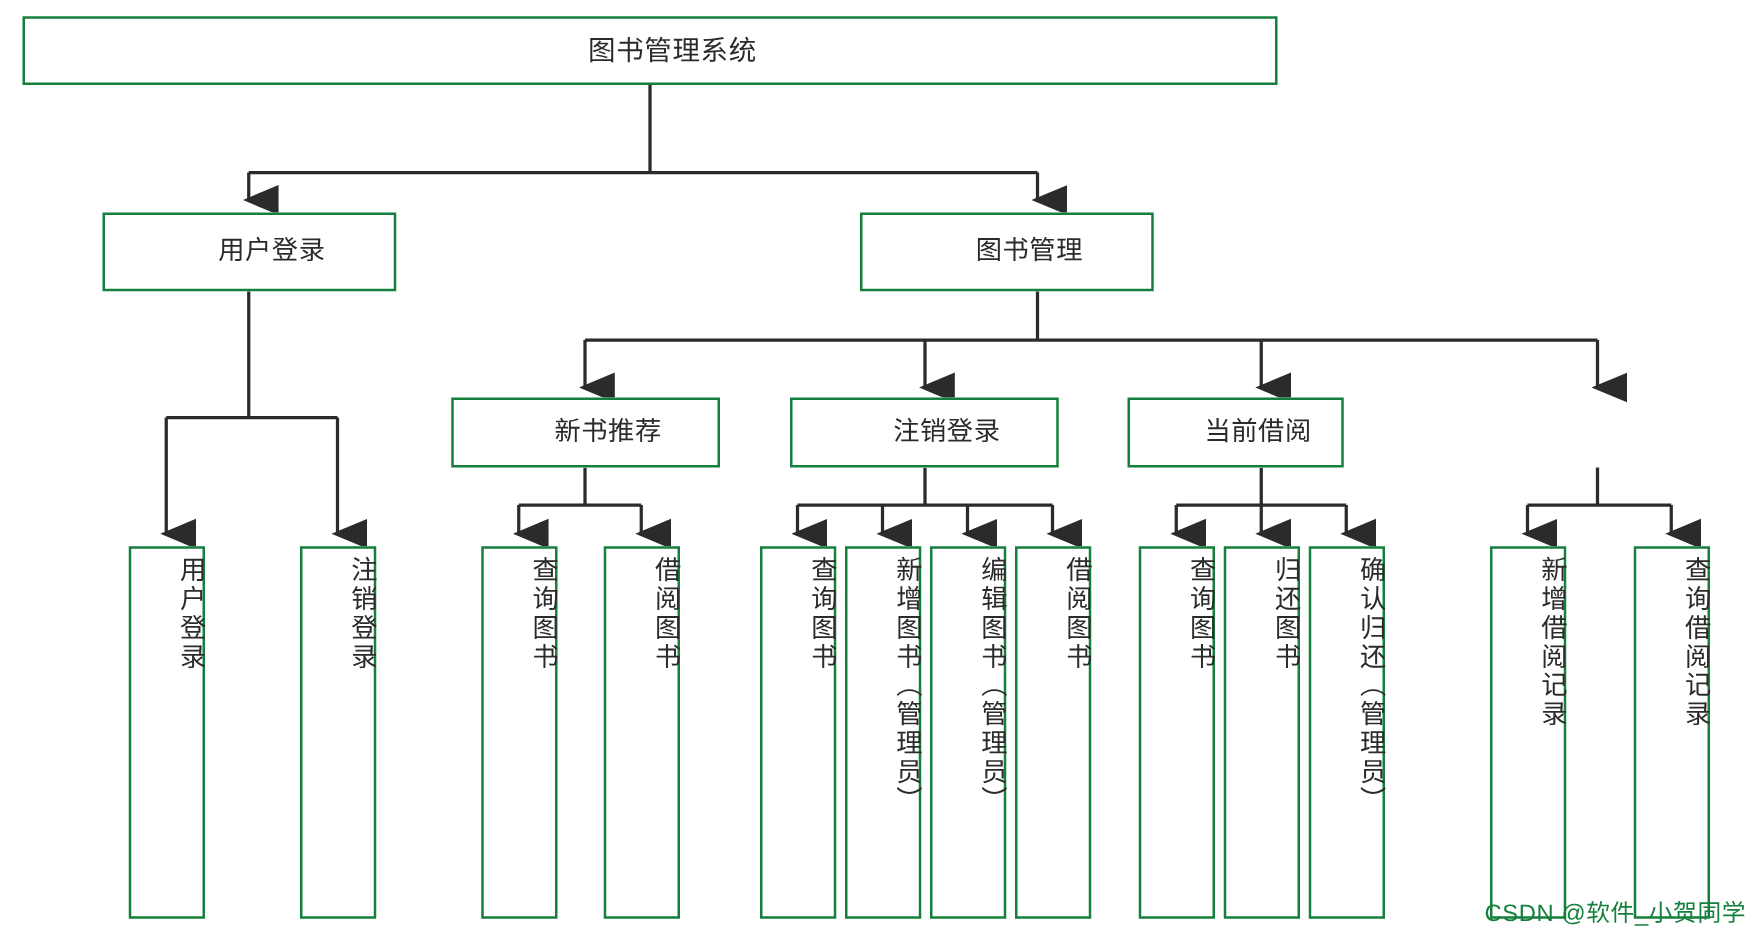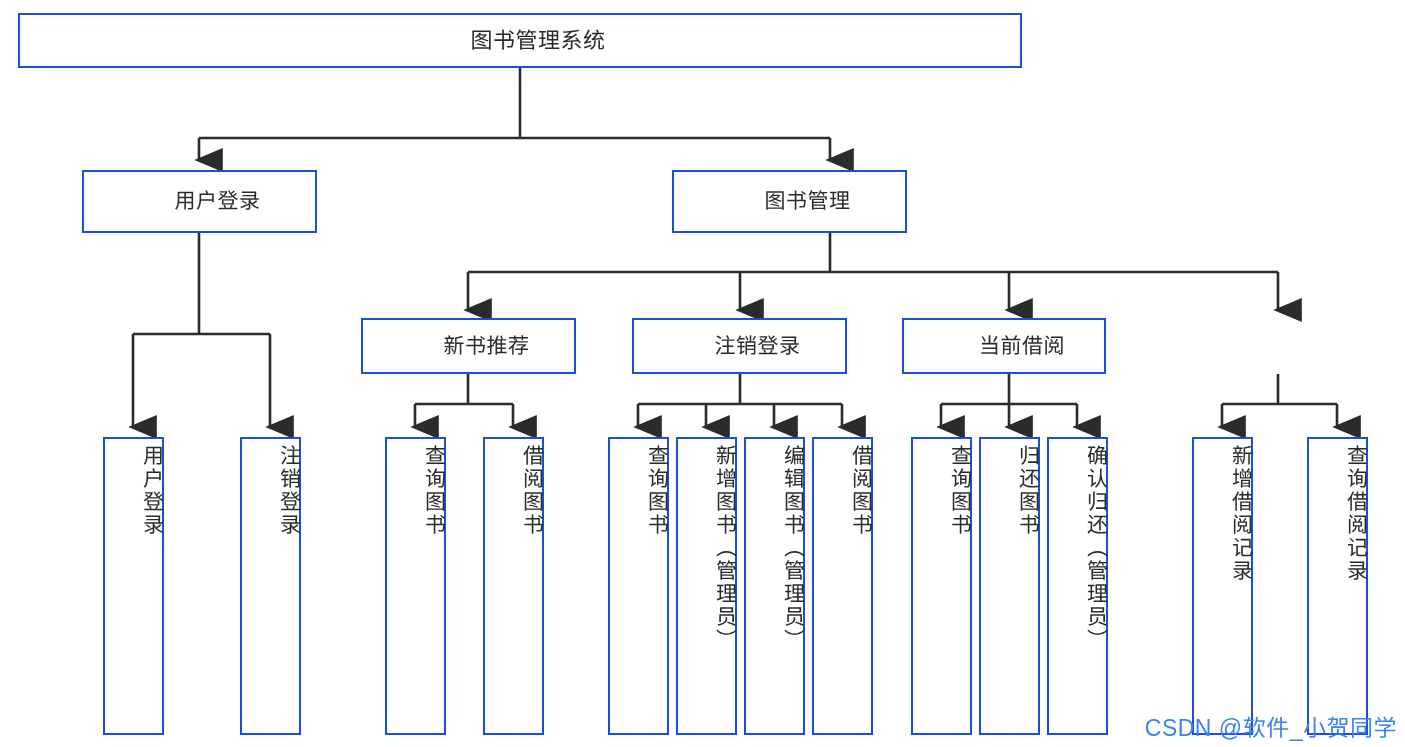--- a/index.html
+++ b/index.html
@@ -22,21 +22,21 @@
     position: absolute;
     left: 0;
     top: 0;
     width: 1405px;
     height: 747px;
     display: block;
   }
   .node-box {
     position: absolute;
     box-sizing: border-box;
-    border: 2px solid #1d4ed8;
+    border: 2px solid #15803d;
     background: #ffffff;
     display: flex;
     align-items: center;
     justify-content: center;
     color: #2b2b2b;
     z-index: 2;
     padding-left: 36px;
   }
   .node-label {
     display: block;
@@ -65,22 +65,22 @@
     font-size: 21px;
     line-height: 1.05;
     letter-spacing: 2px;
     white-space: nowrap;
     max-height: 100%;
   }
   #watermark {
     position: absolute;
     right: 8px;
     bottom: 4px;
-    font-size: 23px;
-    color: #3b82f6;
+    font-size: 19px;
+    color: #15803d;
     letter-spacing: 0.5px;
     z-index: 3;
     white-space: nowrap;
     pointer-events: none;
   }
 </style>
 </head>
 <body>
 
 <div id="diagram-root">
@@ -136,33 +136,33 @@
   </svg>
 
   <div class="node-box node-h node-root" style="left:18px; top:13px; width:1004px; height:55px;">
     <span class="node-label">图书管理系统</span>
   </div>
 
   <div class="node-box node-h" style="left:82px; top:170px; width:235px; height:63px;">
     <span class="node-label">用户登录</span>
   </div>
 
-  <div class="node-box node-h" style="left:672px; top:170px; width:235px; height:63px;">
+  <div class="node-box node-h" style="left:688px; top:170px; width:235px; height:63px;">
     <span class="node-label">图书管理</span>
   </div>
 
   <div class="node-box node-h" style="left:361px; top:318px; width:215px; height:56px;">
     <span class="node-label">新书推荐</span>
   </div>
 
   <div class="node-box node-h" style="left:632px; top:318px; width:215px; height:56px;">
     <span class="node-label">注销登录</span>
   </div>
 
-  <div class="node-box node-h" style="left:902px; top:318px; width:204px; height:56px;">
+  <div class="node-box node-h" style="left:902px; top:318px; width:173px; height:56px;">
     <span class="node-label">当前借阅</span>
   </div>
 
 
   <div class="node-box node-v" style="left:103px; top:437px; width:61px; height:298px;">
     <span class="node-label">用户登录</span>
   </div>
   <div class="node-box node-v" style="left:240px; top:437px; width:61px; height:298px;">
     <span class="node-label">注销登录</span>
   </div>

